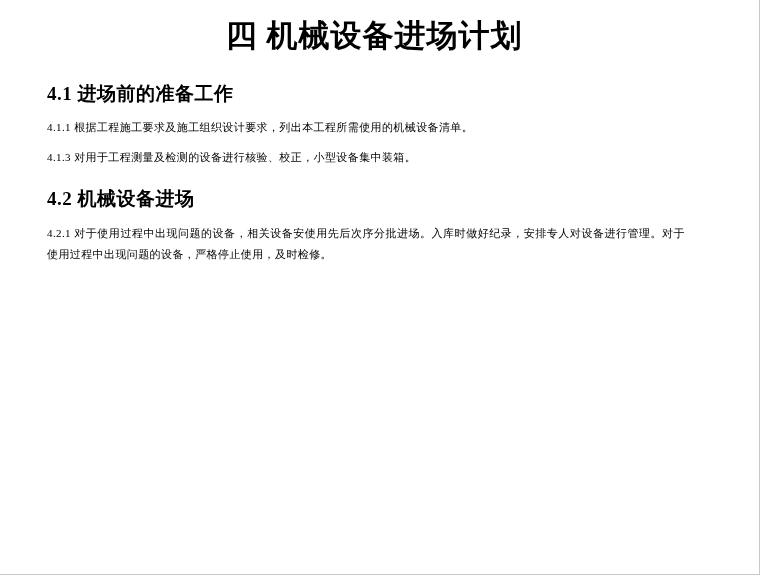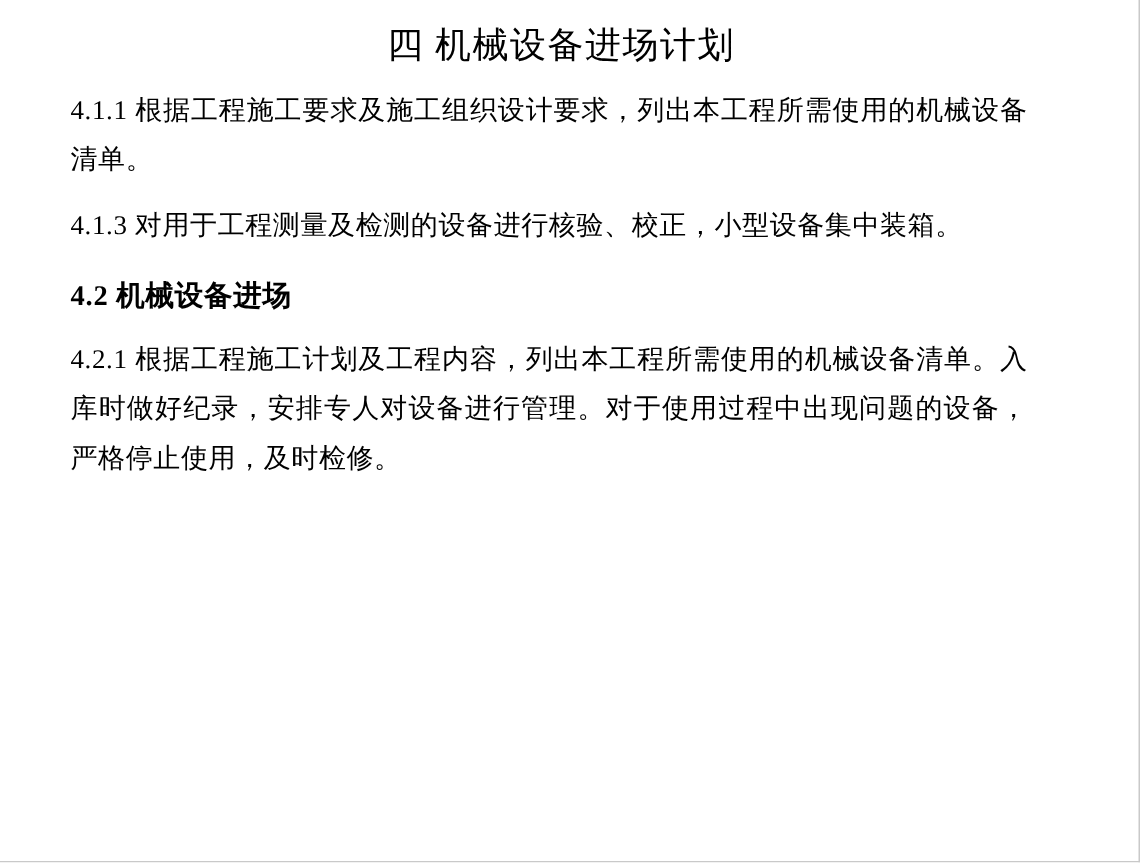--- a/index.html
+++ b/index.html
@@ -21,56 +21,57 @@
     box-sizing: border-box;
     border-right: 1px solid #c9c9c9;
     border-bottom: 1px solid #c9c9c9;
     background: #ffffff;
   }
   .content {
     padding: 10px 58px 0 47px;
     box-sizing: border-box;
   }
   .doc-title {
-    font-size: 24px;
-    font-weight: normal;
+    font-size: 31px;
+    font-weight: bold;
     text-align: center;
     letter-spacing: 1px;
-    margin: 6px 0 10px 0;
+    margin: 6px 0 25px 0;
     line-height: 1.3;
   }
   .heading {
     font-size: 19px;
     font-weight: bold;
     margin: 0 0 10px 0;
     line-height: 1.35;
     letter-spacing: 0.5px;
   }
   .heading.second {
     margin-top: 18px;
     margin-bottom: 12px;
   }
   .para {
-    font-size: 18px;
+    font-size: 11px;
     line-height: 1.85;
     margin: 0 16px 10px 0;
     text-align: justify;
     letter-spacing: 0.4px;
   }
 </style>
 </head>
 <body>
 
 <div class="page">
   <div class="content">
 
     <h1 class="doc-title">四  机械设备进场计划</h1>
 
+    <h2 class="heading">4.1 进场前的准备工作</h2>
 
     <p class="para">4.1.1 根据工程施工要求及施工组织设计要求，列出本工程所需使用的机械设备清单。</p>
     <p class="para">4.1.3  对用于工程测量及检测的设备进行核验、校正，小型设备集中装箱。</p>
 
     <h2 class="heading second">4.2  机械设备进场</h2>
 
-    <p class="para">4.2.1 根据工程施工计划及工程内容，列出本工程所需使用的机械设备清单。入库时做好纪录，安排专人对设备进行管理。对于使用过程中出现问题的设备，严格停止使用，及时检修。</p>
+    <p class="para">4.2.1 对于使用过程中出现问题的设备，相关设备安使用先后次序分批进场。入库时做好纪录，安排专人对设备进行管理。对于使用过程中出现问题的设备，严格停止使用，及时检修。</p>
 
   </div>
 </div>
 
 </body></html>

